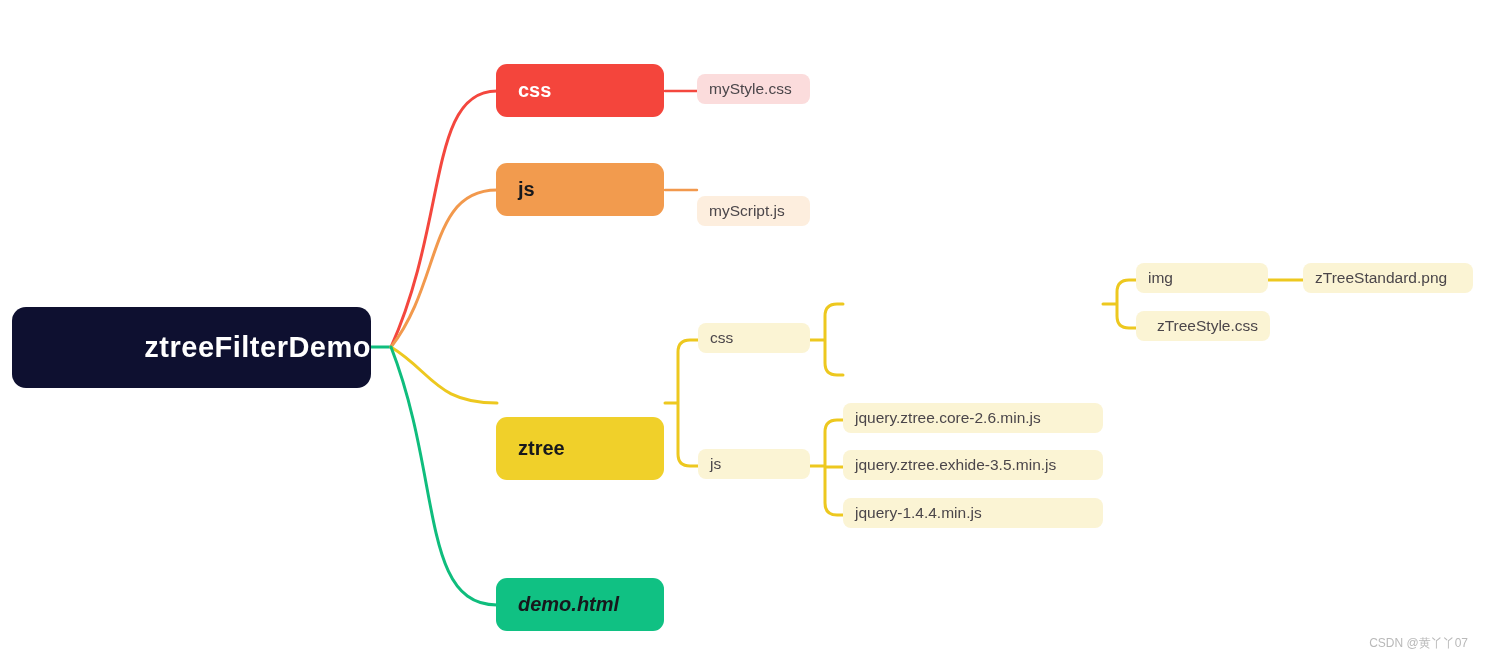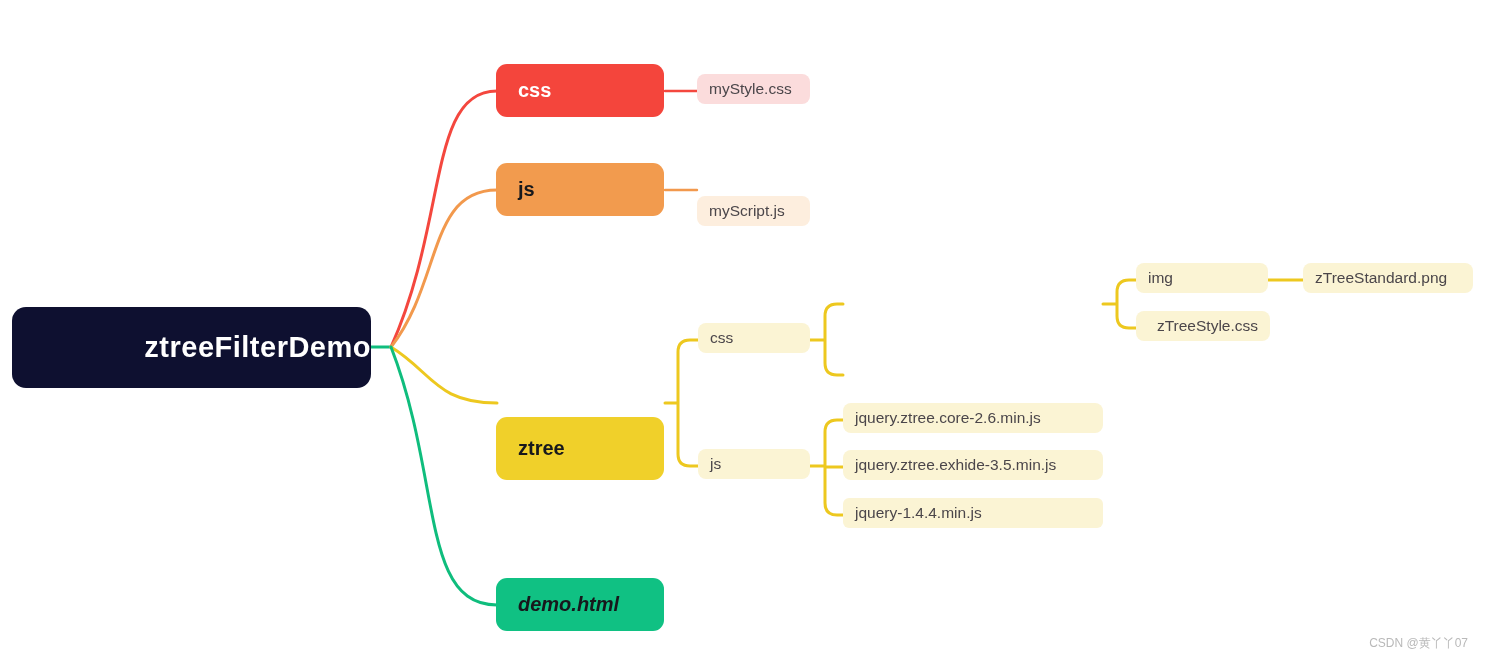--- a/index.html
+++ b/index.html
@@ -77,21 +77,21 @@
   #n-myscript  { left: 697px;  top: 173px; width: 113px; background: var(--leaf-cream-bg); margin-top: 23px; }
   #n-zcss      { left: 698px;  top: 323px; width: 112px; background: var(--leaf-yellow-bg); }
   #n-zjs       { left: 698px;  top: 449px; width: 112px; background: var(--leaf-yellow-bg); }
   #n-zstyle    { left: 843px;  top: 287px; width: 260px; background: var(--leaf-yellow-bg); }
   #n-democss   { left: 843px;  top: 358px; width: 260px; background: var(--leaf-yellow-bg); }
   #n-img       { left: 1136px; top: 263px; width: 132px; background: var(--leaf-yellow-bg); }
   #n-png       { left: 1303px; top: 263px; width: 170px; background: var(--leaf-yellow-bg); align-items: center; }
   #n-zstylecss { left: 1136px; top: 311px; width: 134px; background: var(--leaf-yellow-bg); justify-content: flex-end; }
   #n-core      { left: 843px;  top: 403px; width: 260px; background: var(--leaf-yellow-bg); }
   #n-exhide    { left: 843px;  top: 450px; width: 260px; background: var(--leaf-yellow-bg); }
-  #n-jq144     { left: 843px;  top: 498px; width: 260px; background: var(--leaf-yellow-bg); border-radius: 6px; }
+  #n-jq144     { left: 843px;  top: 498px; width: 260px; background: var(--leaf-yellow-bg); }
 
   .watermark {
     position: absolute;
     right: 18px;
     bottom: 6px;
     font-size: 12px;
     color: var(--watermark-color);
   }
 </style>
 </head>

